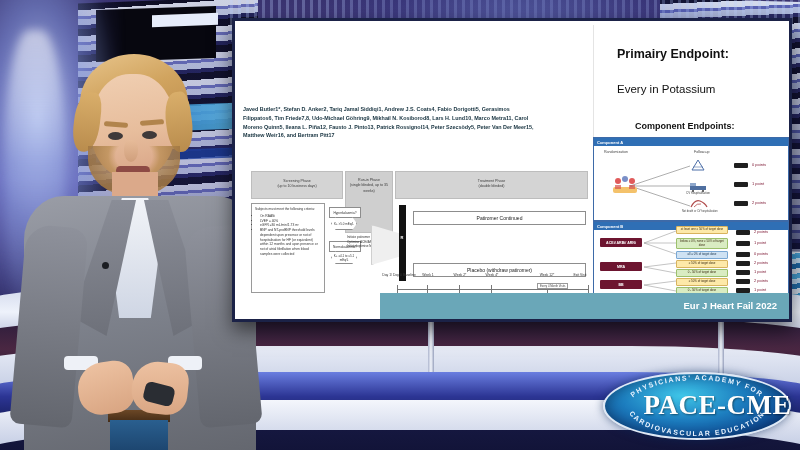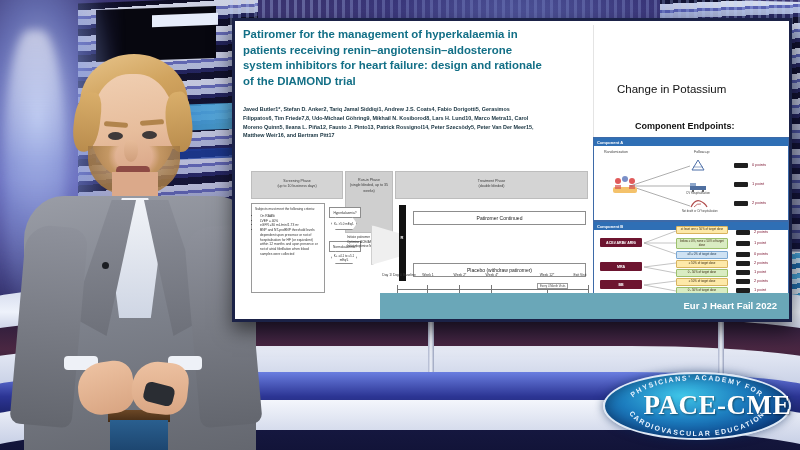--- a/index.html
+++ b/index.html
@@ -334,21 +334,20 @@
   <div class="cuff r"></div>
   <div class="hand l"></div>
   <div class="hand r"></div>
   <div class="clicker"></div>
   <div class="mic"></div>
 </div>
 
 <div id="slide">
   <div class="slide-inner">
 
-    <div class="paper-title">Patiromer for the management of hyperkalaemia in patients receiving renin–angiotensin–aldosterone system inhibitors for heart failure: design and rationale of the DIAMOND trial</div>
     <div class="paper-authors">Javed Butler1*, Stefan D. Anker2, Tariq Jamal Siddiqi1, Andrew J.S. Coats4, Fabio Dorigotti5, Gerasimos Filippatos6, Tim Friede7,8, Udo-Michael Göhring9, Mikhail N. Kosiborod8, Lars H. Lund10, Marco Metra11, Carol Moreno Quinn5, Ileana L. Piña12, Fausto J. Pinto13, Patrick Rossignol14, Peter Szecsödy5, Peter Van Der Meer15, Matthew Weir16, and Bertram Pitt17</div>
 
     <div class="design">
       <div class="phase-bar pb1">
         <div>Screening Phase</div>
         <div>(up to 10 business days)</div>
       </div>
       <div class="phase-bar pb2">
         <div>Run-in Phase</div>
         <div>(single blinded, up to 35 weeks)</div>
@@ -400,21 +399,22 @@
         <div class="tlabel" style="left:95px">Week 4*</div>
         <div class="tlabel" style="left:150px">Week 12*</div>
         <div class="tlabel" style="left:183px">Exit Visit</div>
         <div class="tl-note" style="left:140px">Every 4 Month Visits</div>
       </div>
     </div>
 
 
     <div class="sep-line"></div>
 
-    <div class="ep-primary-text">Change in Potassium</div>
+    <div class="ep-primary-title">Primairy Endpoint:</div>
+    <div class="ep-primary-text">Every in Potassium</div>
     <div class="ep-secondary-title">Component Endpoints:</div>
 
     <div class="comp compA">
       <div class="comp-head">Component A</div>
       <div class="comp-sub" style="left:10px; top:12px;">Randomization</div>
       <div class="comp-sub" style="left:100px; top:12px;">Follow-up</div>
 
       <svg style="position:absolute; left:0; top:0;" width="196" height="84">
         <line x1="36" y1="48" x2="96" y2="28" stroke="#777" stroke-width=".6" marker-end=""></line>
         <line x1="36" y1="48" x2="96" y2="48" stroke="#777" stroke-width=".6"></line>

